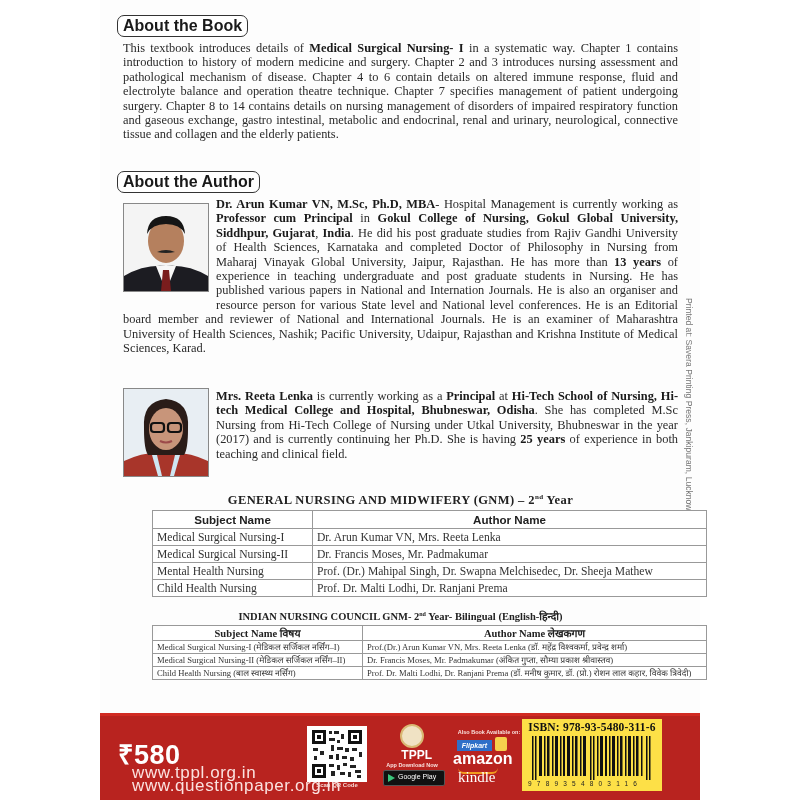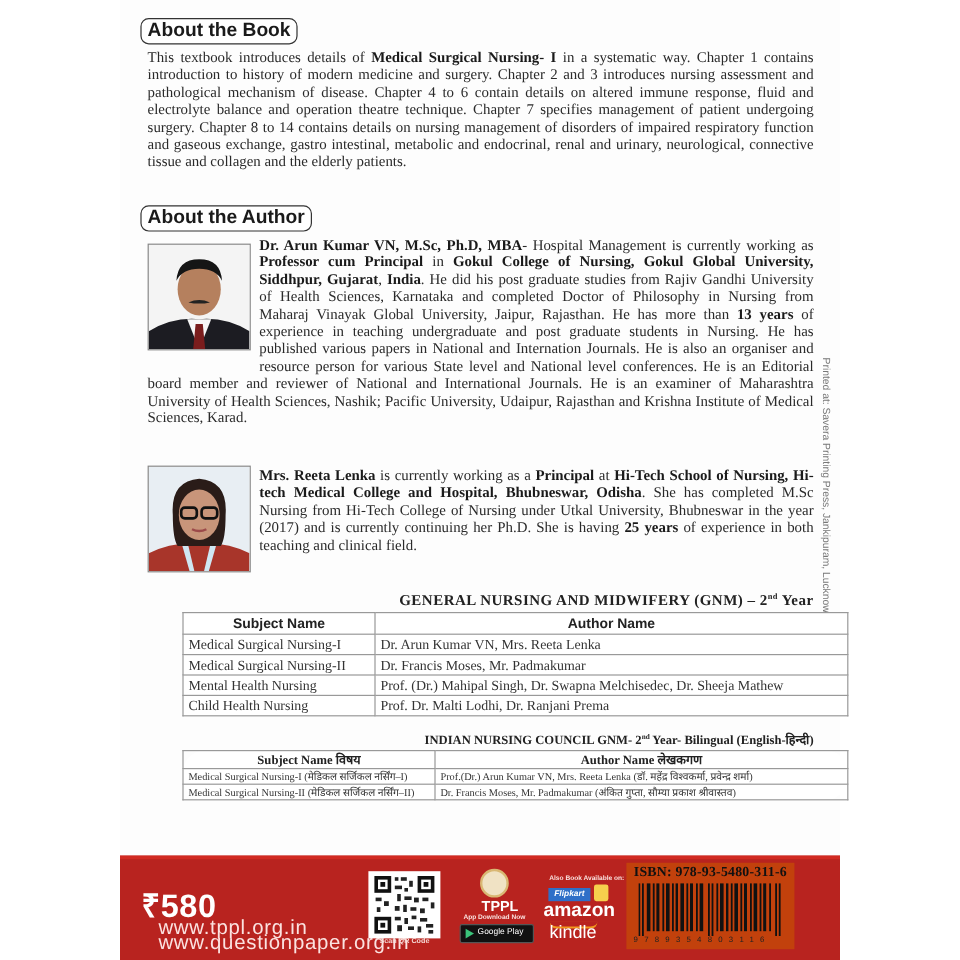--- a/index.html
+++ b/index.html
@@ -20,21 +20,21 @@
   .photo {
     position: absolute; width: 84px; height: 87px; border: 1px solid #888; overflow: hidden;
   }
   .photo svg { display: block; }
   .side-print {
     position: absolute; left: 678px; top: 298px; width: 16px; height: 310px;
     writing-mode: vertical-rl; font-family: "Liberation Sans", sans-serif; font-size: 8.6px; color: #777;
     white-space: nowrap;
   }
   .tbl-title {
-    position: absolute; left: 123px; width: 555px; text-align: right;
+    position: absolute; left: 123px; width: 555px; text-align: center;
     font-family: "Liberation Serif", serif; font-weight: bold; color: #222;
   }
   table { position: absolute; border-collapse: collapse; background: #fff; margin-left: 29px; }
   table td, table th { border: 1px solid #999; padding: 0 4px; white-space: nowrap; text-align: left; font-weight: normal; }
   table th { font-weight: bold; text-align: center; }
   .t1 { left: 123px; top: 510px; width: 555px; font-size: 11.6px; }
   .t1 th { font-family: "Liberation Sans", sans-serif; height: 17px; }
   .t1 td { height: 16px; color: #333; }
   .t2 { left: 123px; top: 625px; width: 555px; font-size: 8.6px; border-radius: 20px; }
   .t2 th { font-family: "Liberation Serif", serif; font-size: 10.5px; height: 13px; }
@@ -48,22 +48,22 @@
   .tppl-text { position: absolute; left: 392px; top: 748px; width: 40px; text-align: right; font-family: "Liberation Sans", sans-serif; font-weight: bold; font-size: 12px; color: #fff; }
   .tppl-sub { position: absolute; left: 381px; top: 762px; width: 62px; text-align: center; font-family: "Liberation Sans", sans-serif; font-weight: bold; font-size: 5.5px; color: #f9e0dd; }
   .gplay { position: absolute; left: 383px; top: 770px; width: 60px; height: 14px; background: #111; border-radius: 2px; border: 1px solid #555; }
   .gplay-tri { position: absolute; left: 4px; top: 3px; width: 0; height: 0; border-left: 7px solid #3ac47a; border-top: 4px solid transparent; border-bottom: 4px solid transparent; }
   .gplay-label { position: absolute; left: 14px; top: 2px; font-family: "Liberation Sans", sans-serif; font-size: 7px; color: #fff; }
   .also { position: absolute; left: 444px; top: 729px; width: 90px; text-align: center; font-family: "Liberation Sans", sans-serif; font-weight: bold; font-size: 5.5px; color: #f9e0dd; }
   .flipkart { position: absolute; left: 457px; top: 740px; width: 35px; height: 11px; background: #2f6fc8; font-family: "Liberation Sans", sans-serif; font-style: italic; font-size: 7px; font-weight: bold; color: #fff; text-align: center; line-height: 11px; }
   .flipkart-bag { position: absolute; left: 495px; top: 737px; width: 12px; height: 14px; background: #f6d04d; border-radius: 2px; }
   .amazon { position: absolute; left: 453px; top: 750px; font-family: "Liberation Sans", sans-serif; font-weight: bold; font-size: 16px; color: #fff; }
   .amazon-smile { position: absolute; left: 458px; top: 768px; width: 40px; height: 4px; border-bottom: 2px solid #f29a1f; border-radius: 0 0 20px 20px; }
-  .kindle { position: absolute; left: 458px; top: 769px; font-family: Liberation Sans, sans-serif; font-size: 15px; color: #fff; }
-  .isbn-box { position: absolute; left: 522px; top: 719px; width: 140px; height: 72px; background: #c2410c; }
+  .kindle { position: absolute; left: 458px; top: 769px; font-family: Liberation Serif, serif; font-size: 15px; color: #fff; }
+  .isbn-box { position: absolute; left: 522px; top: 719px; width: 140px; height: 72px; background: #fde047; }
   .isbn-text { position: absolute; left: 0; top: 2px; width: 140px; text-align: center; font-family: "Liberation Serif", serif; font-weight: bold; font-size: 11.5px; color: #111; letter-spacing: 0.2px; }
   .barcode { position: absolute; left: 10px; top: 17px; }
   .barcode-digits { position: absolute; left: 6px; top: 61px; width: 130px; font-family: "Liberation Sans", sans-serif; font-size: 6.5px; color: #222; letter-spacing: 5.2px; }
 </style>
 </head>
 <body>
 
 <div class="page"></div>
 
 <div class="heading-pill" style="left:117px; top:15px;text-align:right;">About the Book</div>
@@ -142,20 +142,24 @@
     </tr>
   </thead>
   <tbody>
     <tr>
         <td>Medical Surgical Nursing-I (मेडिकल सर्जिकल नर्सिंग–I)</td>
         <td>Prof.(Dr.) Arun Kumar VN, Mrs. Reeta Lenka (डॉ. महेंद्र विश्वकर्मा, प्रवेन्द्र शर्मा)</td>
       </tr>
     <tr>
         <td>Medical Surgical Nursing-II (मेडिकल सर्जिकल नर्सिंग–II)</td>
         <td>Dr.  Francis Moses, Mr. Padmakumar (अंकित गुप्ता, सौम्या प्रकाश श्रीवास्तव)</td>
+      </tr>
+    <tr>
+        <td>Child Health Nursing (बाल स्वास्थ्य नर्सिंग)</td>
+        <td>Prof. Dr. Malti Lodhi, Dr.  Ranjani  Prema (डॉ. मनीष कुमार, डॉ. (प्रो.) रोशन लाल कहार, विवेक त्रिवेदी)</td>
       </tr>
   </tbody>
 </table>
 
 <div class="red-bar"></div>
 <div class="price">₹580</div>
 <div class="url" style="top:763px;">www.tppl.org.in</div>
 <div class="url" style="top:776px;">www.questionpaper.org.in</div>
 
 <div class="qr-box">

